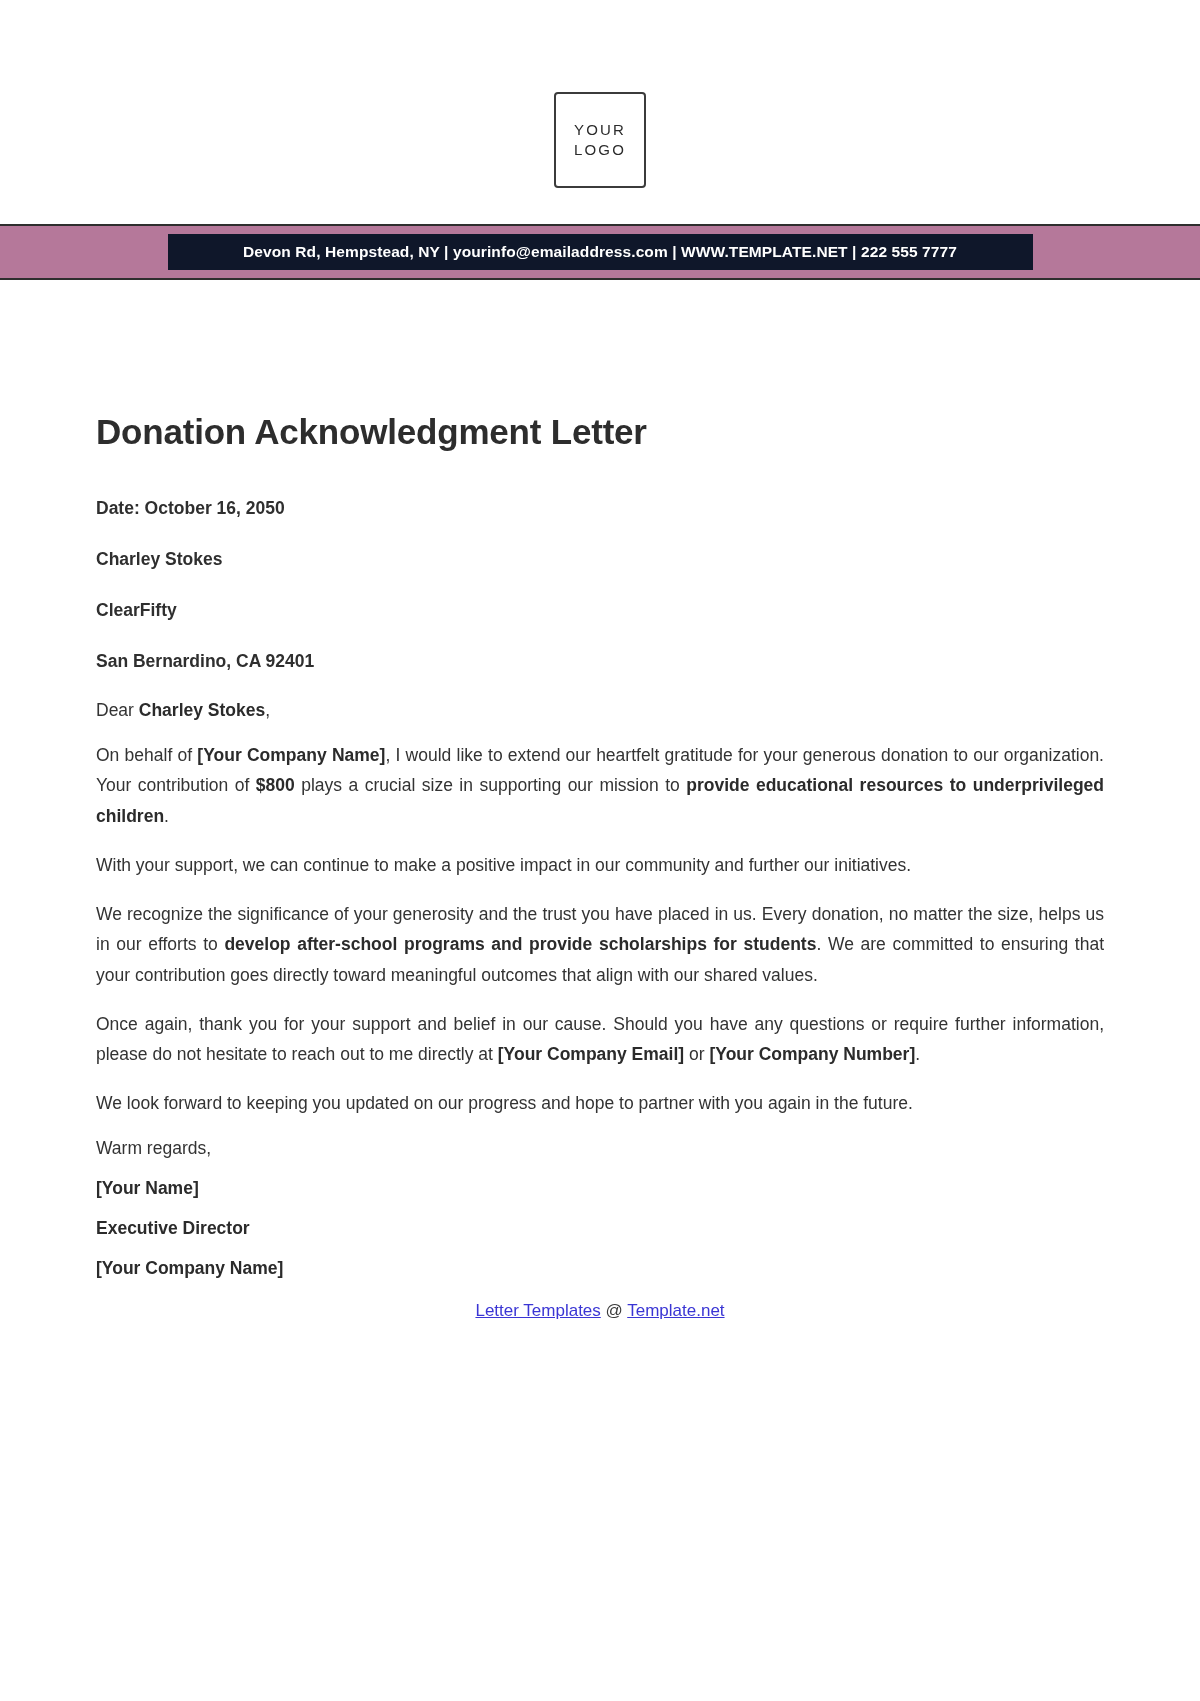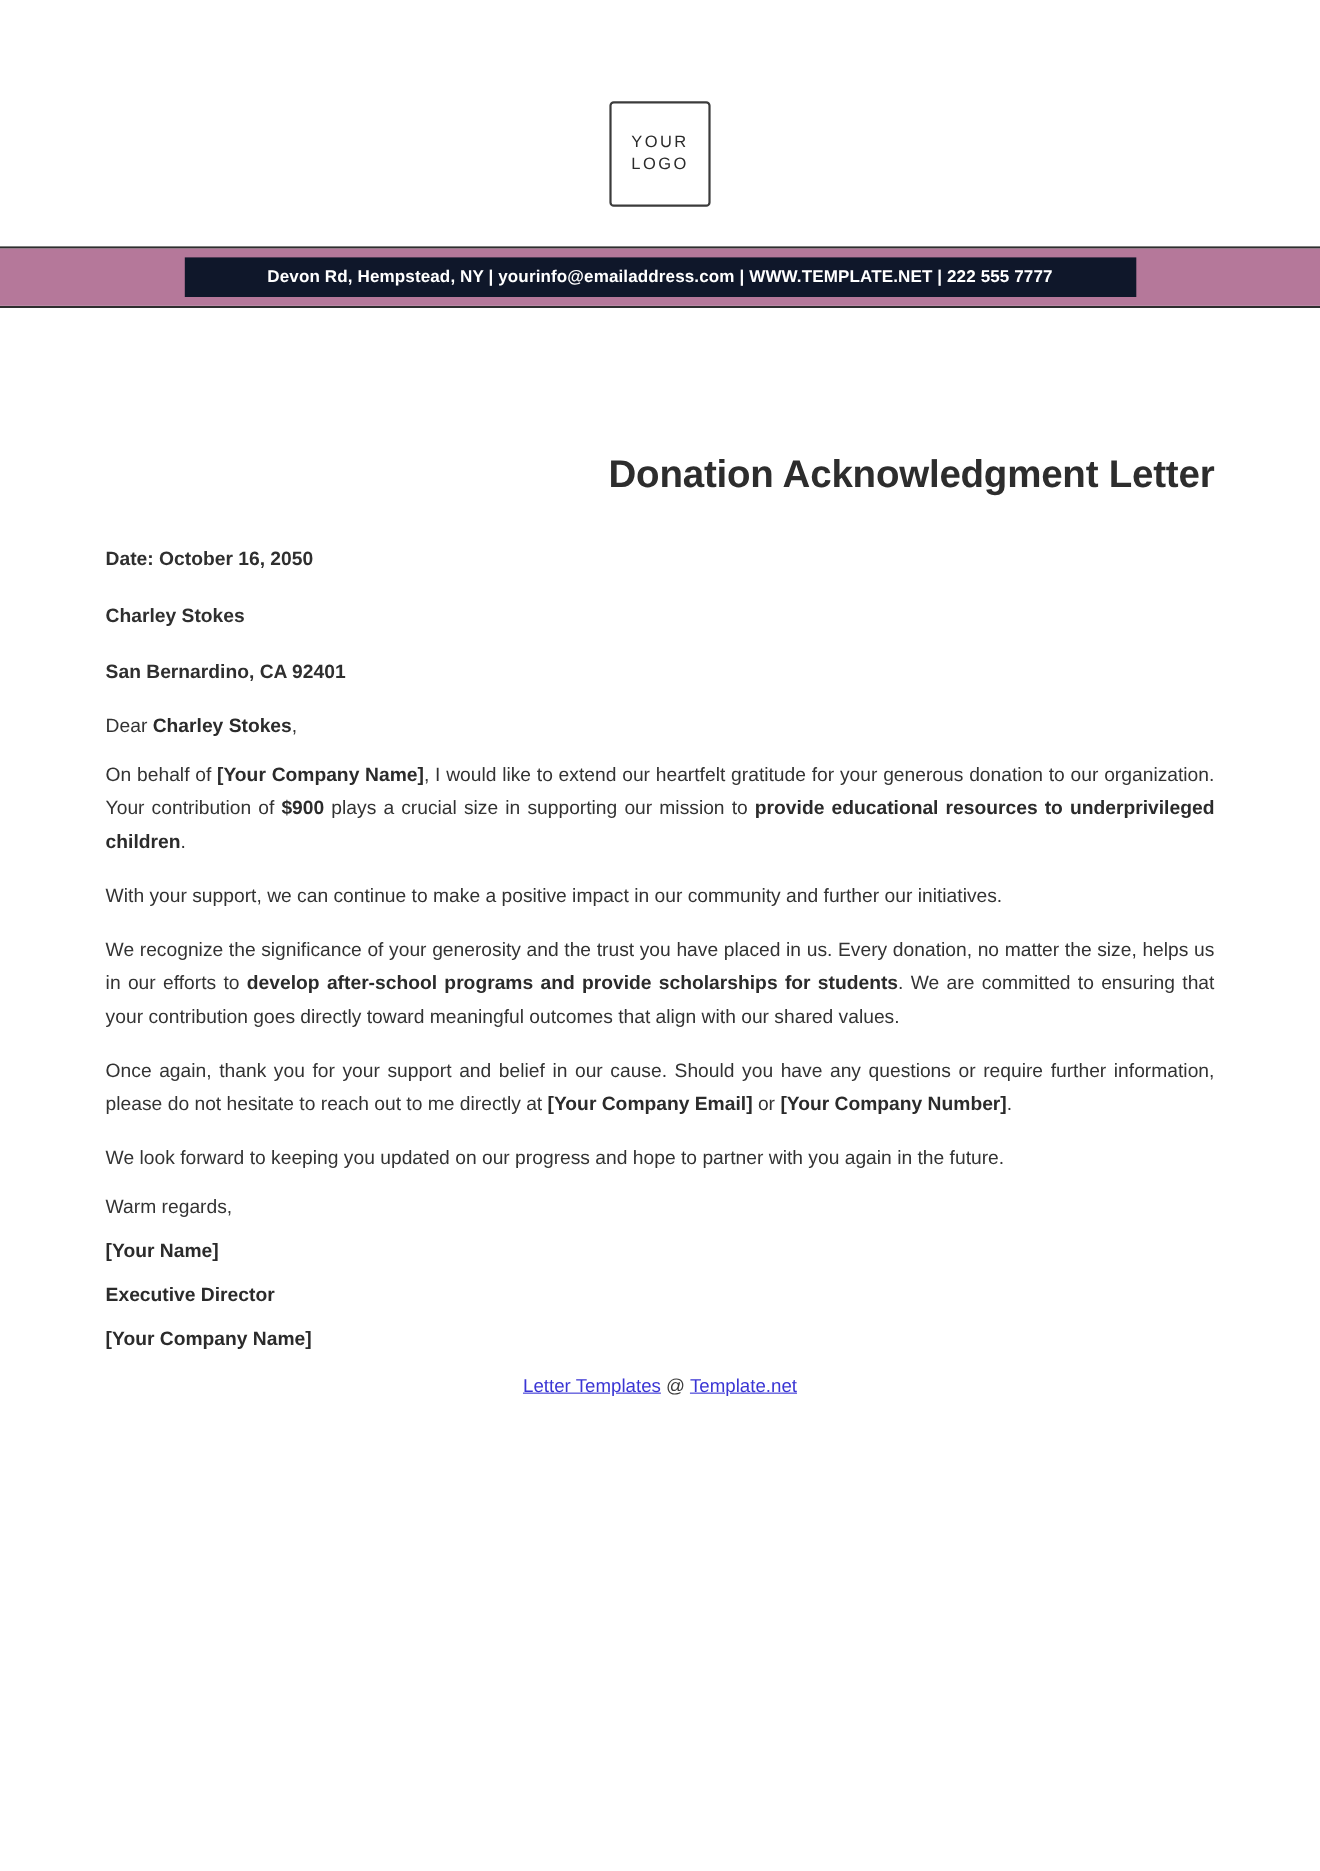--- a/index.html
+++ b/index.html
@@ -85,21 +85,21 @@
     height: 2px;
     background: #2e2e2e;
   }
 
   
   .content {
     padding: 0 96px;
     box-sizing: border-box;
   }
   .doc-title {
-    text-align: right;
+    text-align: left;
     font-size: 35px;
     font-weight: bold;
     color: #2d2d2d;
     margin-top: 132px;
     margin-bottom: 0;
     letter-spacing: -0.2px;
   }
 
   .meta-line {
     font-size: 17.5px;
@@ -167,28 +167,29 @@
     </div>
   </div>
   <div class="rule-bottom"></div>
 
   <div class="content">
 
     <h1 class="doc-title">Donation Acknowledgment Letter</h1>
 
     <div class="meta-line first">Date: October 16, 2050</div>
     <div class="meta-line">Charley Stokes</div>
+    <div class="meta-line">ClearFifty</div>
     <div class="meta-line">San Bernardino, CA 92401</div>
 
     <div class="salutation">
       <span>Dear </span><b>Charley Stokes</b><span>,</span>
     </div>
 
     <p class="para">
-      <span>On behalf of </span><b>[Your Company Name]</b><span>, I would like to extend our heartfelt gratitude for your generous donation to our organization. Your contribution of </span><b>$900</b><span> plays a crucial size in supporting our mission to </span><b>provide educational resources to underprivileged children</b><span>.</span>
+      <span>On behalf of </span><b>[Your Company Name]</b><span>, I would like to extend our heartfelt gratitude for your generous donation to our organization. Your contribution of </span><b>$800</b><span> plays a crucial size in supporting our mission to </span><b>provide educational resources to underprivileged children</b><span>.</span>
     </p>
 
     <p class="para">With your support, we can continue to make a positive impact in our community and further our initiatives.</p>
 
     <p class="para">
       <span>We recognize the significance of your generosity and the trust you have placed in us. Every donation, no matter the size, helps us in our efforts to </span><b>develop after-school programs and provide scholarships for students</b><span>. We are committed to ensuring that your contribution goes directly toward meaningful outcomes that align with our shared values.</span>
     </p>
 
     <p class="para">
       <span>Once again, thank you for your support and belief in our cause. Should you have any questions or require further information, please do not hesitate to reach out to me directly at </span><b>[Your Company Email]</b><span> or </span><b>[Your Company Number]</b><span>.</span>

